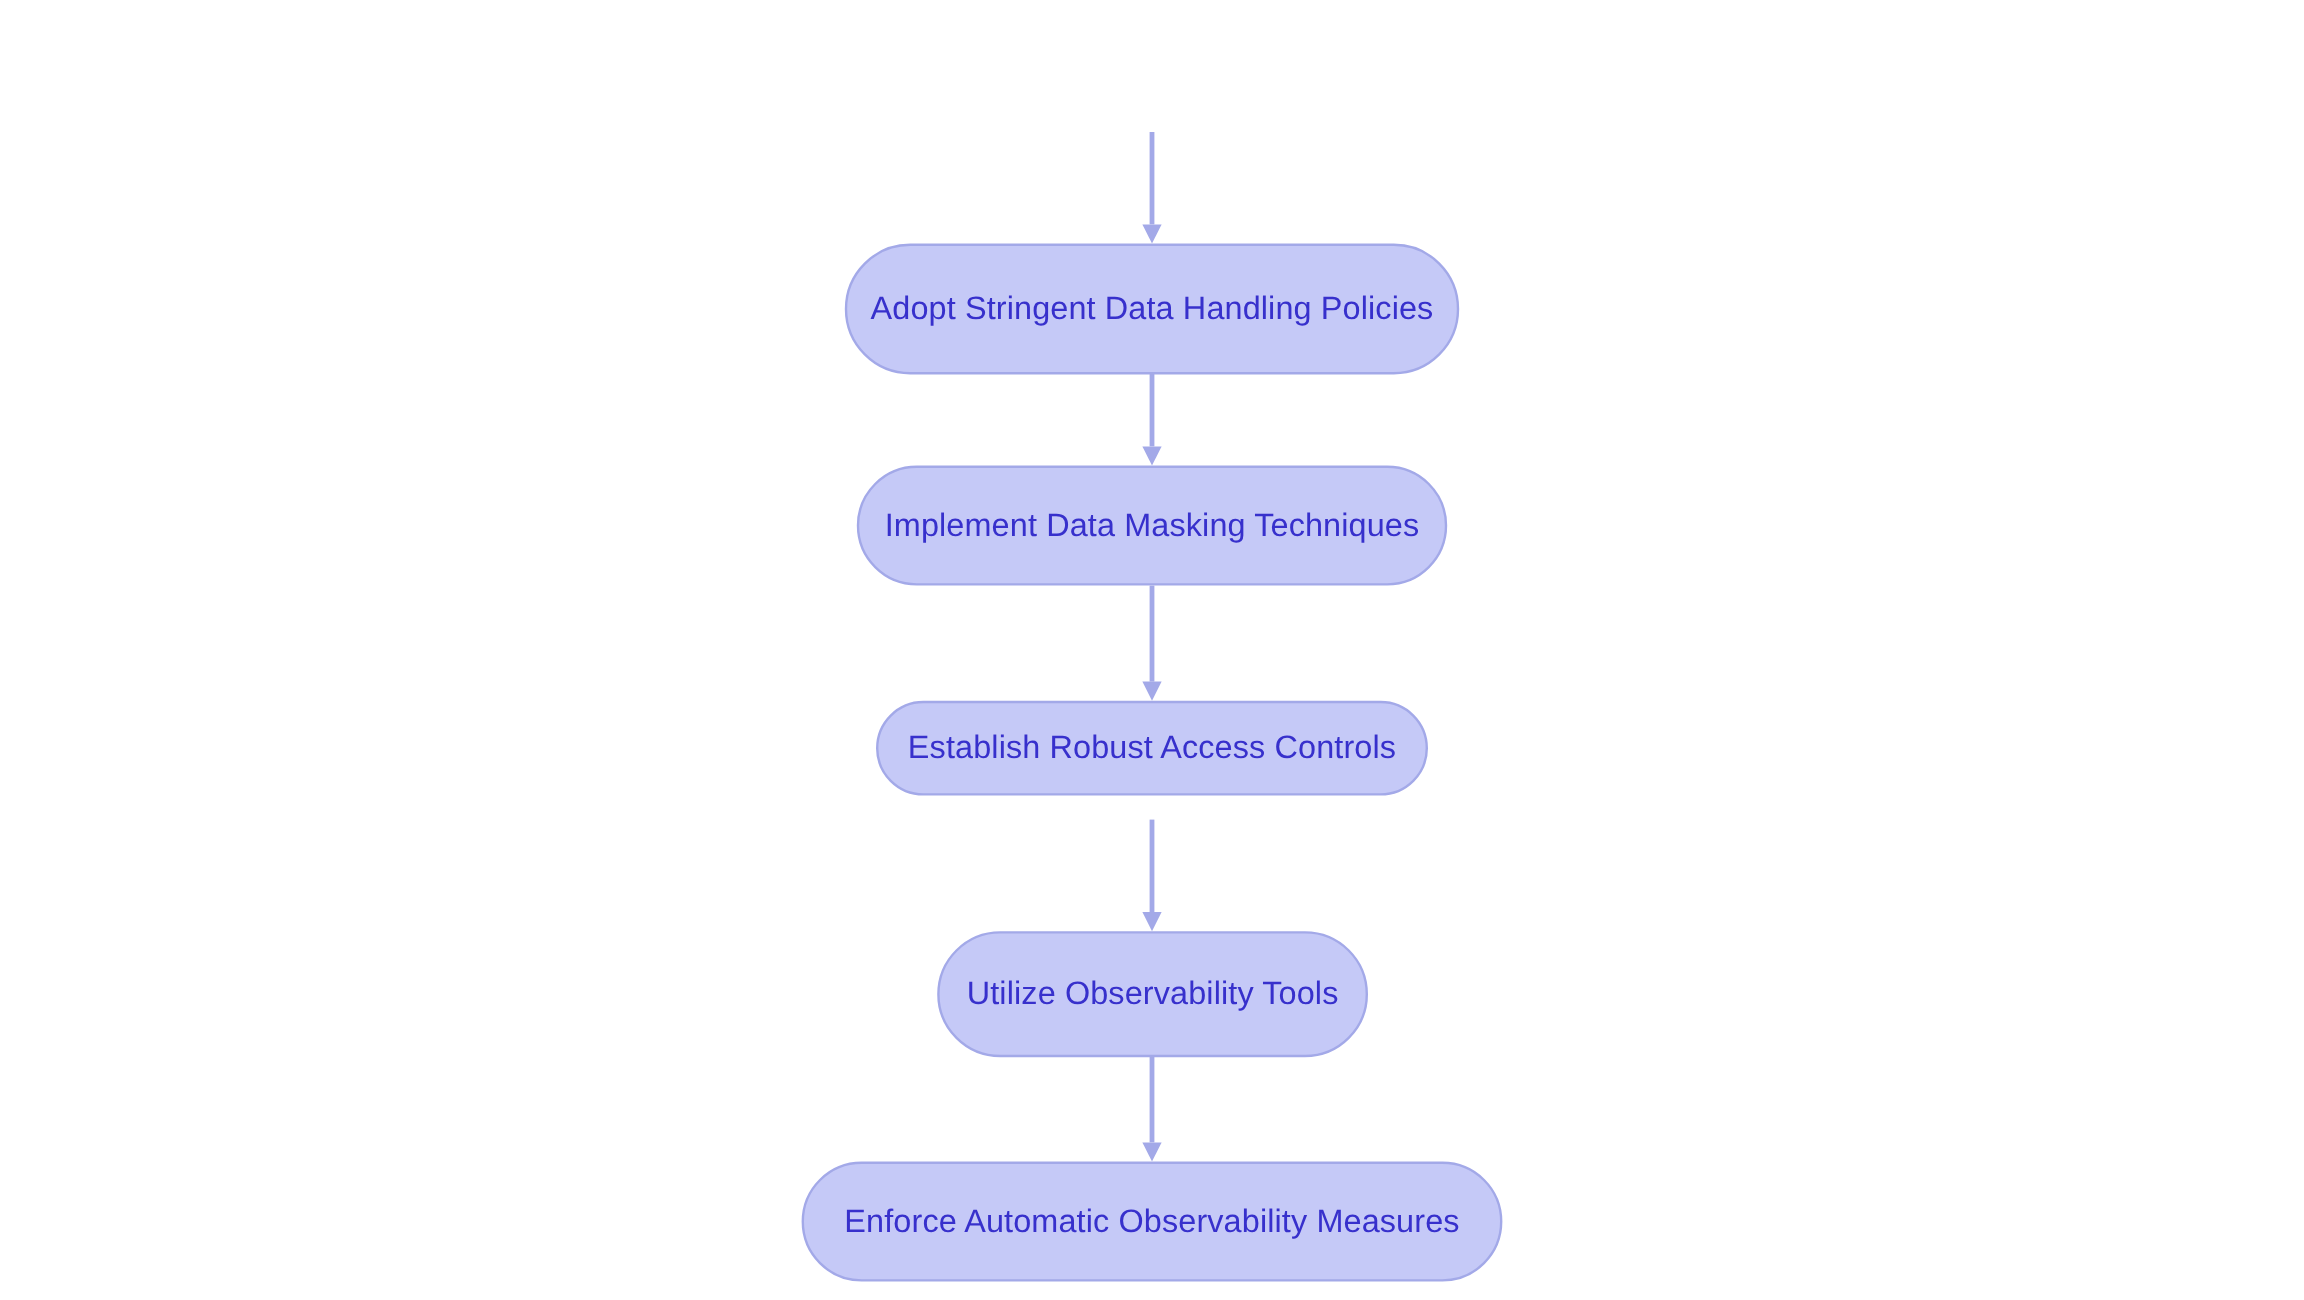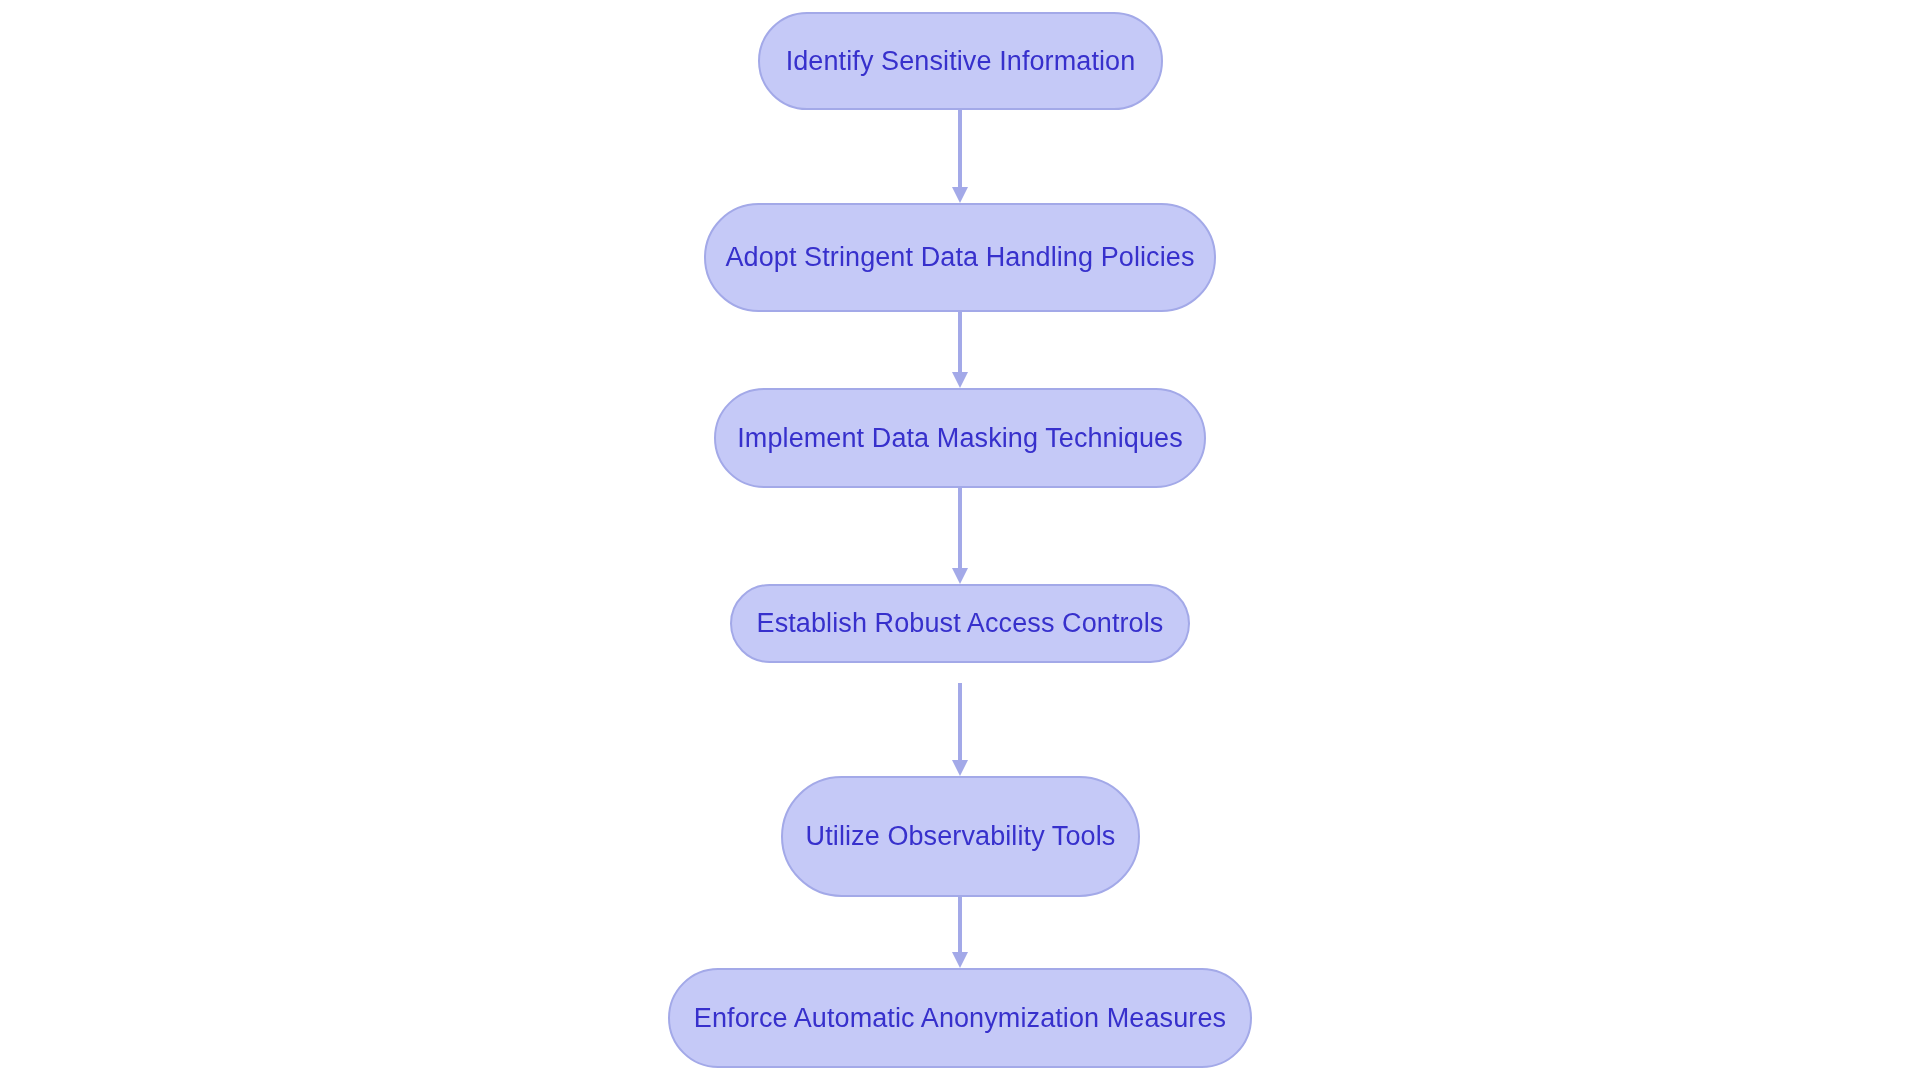--- a/index.html
+++ b/index.html
@@ -41,21 +41,21 @@
     letter-spacing: 0.1px;
     white-space: nowrap;
     line-height: 1;
   }
 
   
   #node-1 { left: 758px; top: 12px;  width: 405px; height: 98px; }
   #node-2 { left: 704px; top: 203px; width: 512px; height: 109px; }
   #node-3 { left: 714px; top: 388px; width: 492px; height: 100px; text-align: right; }
   #node-4 { left: 730px; top: 584px; width: 460px; height: 79px; }
-  #node-5 { left: 781px; top: 776px; width: 359px; height: 121px; }
+  #node-5 { left: 781px; top: 776px; width: 359px; height: 105px; }
   #node-6 { left: 668px; top: 968px; width: 584px; height: 100px; }
 
   
   .edge {
     position: absolute;
     left: 952px;
     width: 16px;
     z-index: 1;
   }
   .edge-line {
@@ -93,23 +93,20 @@
 
   #edge-5-6 { top: 873px; height: 95px; }
   #edge-5-6 .edge-line  { height: 79px; }
   #edge-5-6 .edge-arrow { top: 79px; }
 </style>
 </head>
 <body>
 
 <div id="flowchart-canvas">
 
-  <div class="node" id="node-1">
-    <span class="node-label">Identify Sensitive Information</span>
-  </div>
 
   <div class="edge" id="edge-1-2">
     <div class="edge-line"></div>
     <div class="edge-arrow"></div>
   </div>
 
   <div class="node" id="node-2">
     <span class="node-label">Adopt Stringent Data Handling Policies</span>
   </div>
 
@@ -139,16 +136,16 @@
   <div class="node" id="node-5">
     <span class="node-label">Utilize Observability Tools</span>
   </div>
 
   <div class="edge" id="edge-5-6">
     <div class="edge-line"></div>
     <div class="edge-arrow"></div>
   </div>
 
   <div class="node" id="node-6">
-    <span class="node-label">Enforce Automatic Anonymization Measures</span>
+    <span class="node-label">Enforce Automatic Observability Measures</span>
   </div>
 
 </div>
 
 </body></html>

